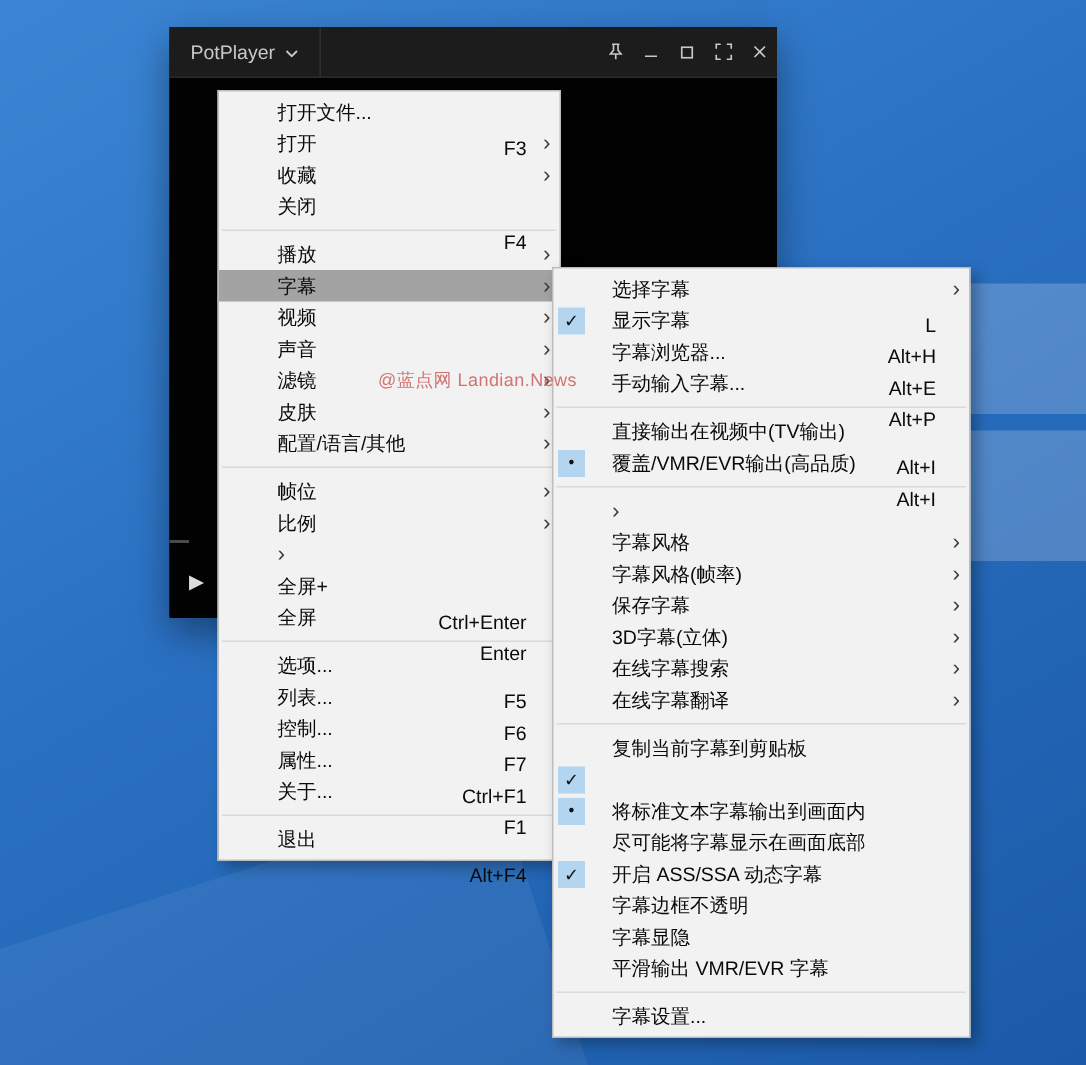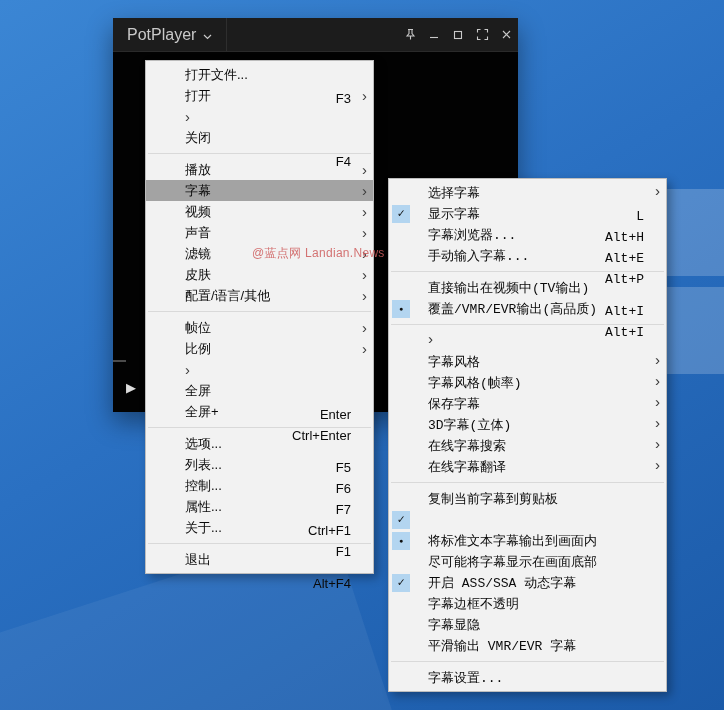--- a/index.html
+++ b/index.html
@@ -14,36 +14,36 @@
   .pane-2 { left:617px; top:287px; width:107px; height:87px; }
   .beam { position:absolute; left:-80px; top:590px; width:460px; height:240px;
           background:rgba(255,255,255,0.06); transform:rotate(-18deg); }
 
   
   .window { position:absolute; left:113px; top:18px; width:405px; height:394px;
             background:#020202; box-shadow:0 10px 24px rgba(0,0,0,0.40); }
   .titlebar { height:34px; background:#1c1c1c; border-bottom:1px solid #2a2a2a;
               display:flex; align-items:stretch; }
   .app-btn { display:flex; align-items:center; gap:7px; padding:0 14px;
-             color:#c9c9c9; font-size:16px; border-right:1px solid #2e2e2e; cursor:default; }
+             color:#c9c9c9; font-size:13px; border-right:1px solid #2e2e2e; cursor:default; }
   .tb-mid { flex:1; }
   .tb-controls { display:flex; align-items:stretch; }
   .tb-btn { width:24px; display:flex; align-items:center; justify-content:center; }
   .tb-btn svg { display:block; }
 
   .client { position:relative; height:359px; background:#020202; }
   .seek-line { position:absolute; left:0px; top:308px; width:13px; height:2px; background:#4b4b4b; }
   .play-glyph { position:absolute; left:13px; top:328px; color:#dcdcdc; font-size:13px; line-height:16px; }
 
   
   .menu { position:absolute; background:#f2f2f2; border:1px solid #bdbdbd;
           box-shadow:4px 4px 9px rgba(0,0,0,0.30); padding:3px 0;
           font-size:13px; color:#0a0a0a; }
   #main-menu { left:145px; top:60px; width:229px; z-index:10; }
-  #sub-menu  { left:388px; top:178px; width:279px; z-index:11;font-family:Liberation Mono, monospace; }
+  #sub-menu  { left:368px; top:178px; width:279px; z-index:11; }
 
   .mi { height:21px; display:flex; align-items:center; white-space:nowrap; }
   .mi.hl { background:#a3a3a3; }
   .gut { flex:0 0 33px; width:33px; display:flex; align-items:center; padding-left:3px; }
   .chk { width:18px; height:18px; background:#b3d5f0; display:flex; align-items:center;
          justify-content:center; font-size:12px; color:#101010; }
   .chk.radio { font-size:7px; }
   .lbl { flex:1; padding-left:6px; overflow:hidden; }
   .sc  { padding-right:5px; color:#0a0a0a;margin-top:48px; }
   .arr { flex:0 0 17px; width:17px; text-align:center; color:#3c3c3c; font-size:15px; line-height:21px; }
@@ -124,20 +124,21 @@
         <span class="sc">F3</span>
         <span class="arr"></span>
       </div>
       <div class="mi">
         <span class="gut"></span>
         <span class="lbl">打开</span>
         <span class="arr">›</span>
       </div>
       <div class="mi">
         <span class="gut"></span>
+        <span class="lbl">收藏</span>
         <span class="arr">›</span>
       </div>
       <div class="mi">
         <span class="gut"></span>
         <span class="lbl">关闭</span>
         <span class="sc">F4</span>
         <span class="arr"></span>
       </div>
       <div class="sep"></div>
       <div class="mi">
@@ -185,30 +186,30 @@
         <span class="gut"></span>
         <span class="lbl">比例</span>
         <span class="arr">›</span>
       </div>
       <div class="mi">
         <span class="gut"></span>
         <span class="arr">›</span>
       </div>
       <div class="mi">
         <span class="gut"></span>
+        <span class="lbl">全屏+</span>
+        <span class="sc">Ctrl+Enter</span>
+        <span class="arr"></span>
+      </div>
+      <div class="mi">
+        <span class="gut"></span>
         <span class="lbl">全屏</span>
         <span class="sc">Enter</span>
         <span class="arr"></span>
       </div>
-      <div class="mi">
-        <span class="gut"></span>
-        <span class="lbl">全屏+</span>
-        <span class="sc">Ctrl+Enter</span>
-        <span class="arr"></span>
-      </div>
       <div class="sep"></div>
       <div class="mi">
         <span class="gut"></span>
         <span class="lbl">选项...</span>
         <span class="sc">F5</span>
         <span class="arr"></span>
       </div>
       <div class="mi">
         <span class="gut"></span>
         <span class="lbl">列表...</span>

